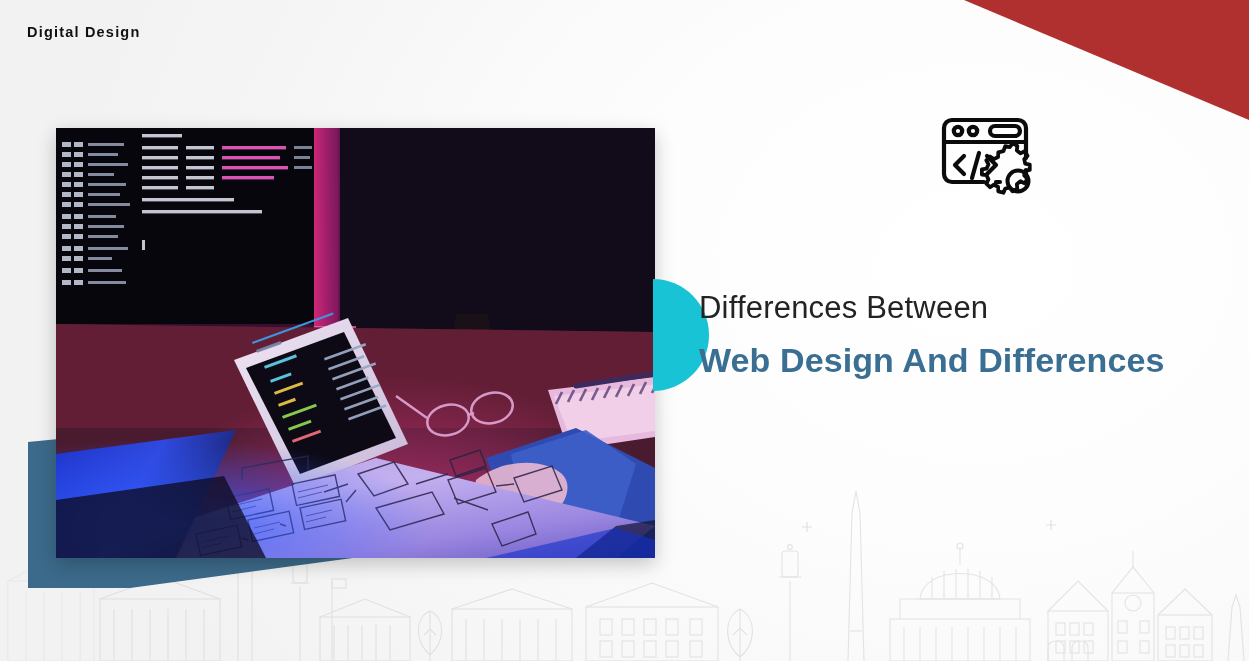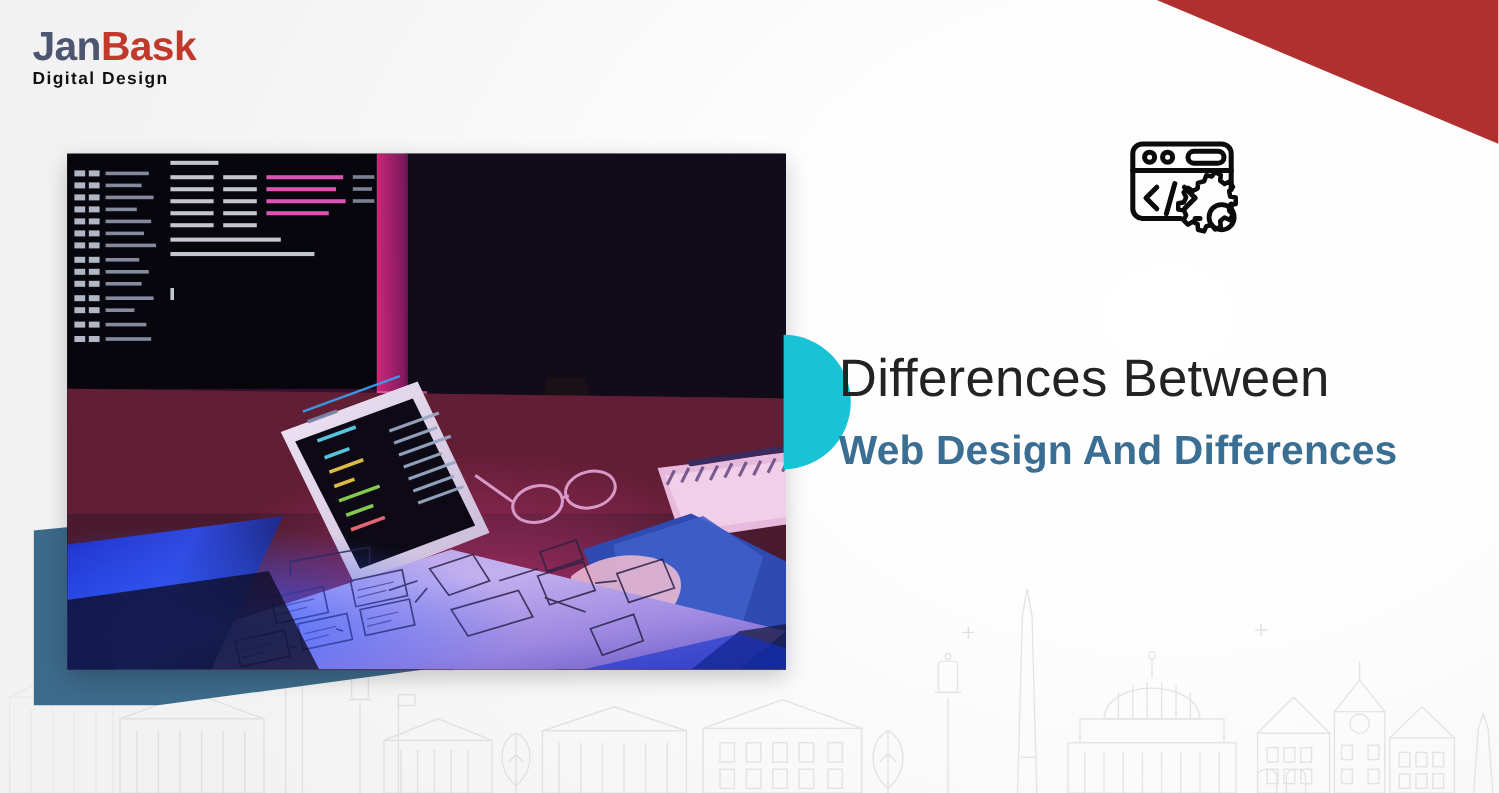--- a/index.html
+++ b/index.html
@@ -105,21 +105,21 @@
     width: 105px; height: 95px;
   }
 
   
   .headline {
     position: absolute;
     left: 699px; top: 288px;
     width: 530px;
   }
   .headline .line1 {
-    font-size: 44px;
+    font-size: 31px;
     font-weight: normal;
     color: #232323;
     letter-spacing: 0.2px;
     line-height: 1.28;
     white-space: nowrap;
   }
   .headline .line2 {
     font-size: 34px;
     font-weight: bold;
     color: #3a6f93;
@@ -286,23 +286,20 @@
       <path d="M238 104 L248 104 M243 99 L243 109"></path>
       <path d="M398 108 L408 108 M403 103 L403 113"></path>
       <path d="M802 96 L812 96 M807 91 L807 101"></path>
       <path d="M1046 94 L1056 94 M1051 89 L1051 99"></path>
     </g>
   </svg>
 
   <div class="corner-red"></div>
 
   <div class="logo">
-    <div class="logo-main">
-      <span class="logo-jan">Jan</span><span class="logo-bask">Bask</span>
-    </div>
     <div class="logo-sub">Digital  Design</div>
   </div>
 
   <div class="teal-shape"></div>
 
   <div class="cyan-circle-left"></div>
 
   <div class="photo">
     <svg viewBox="0 0 599 430" preserveAspectRatio="none" aria-hidden="true">
       <defs>

